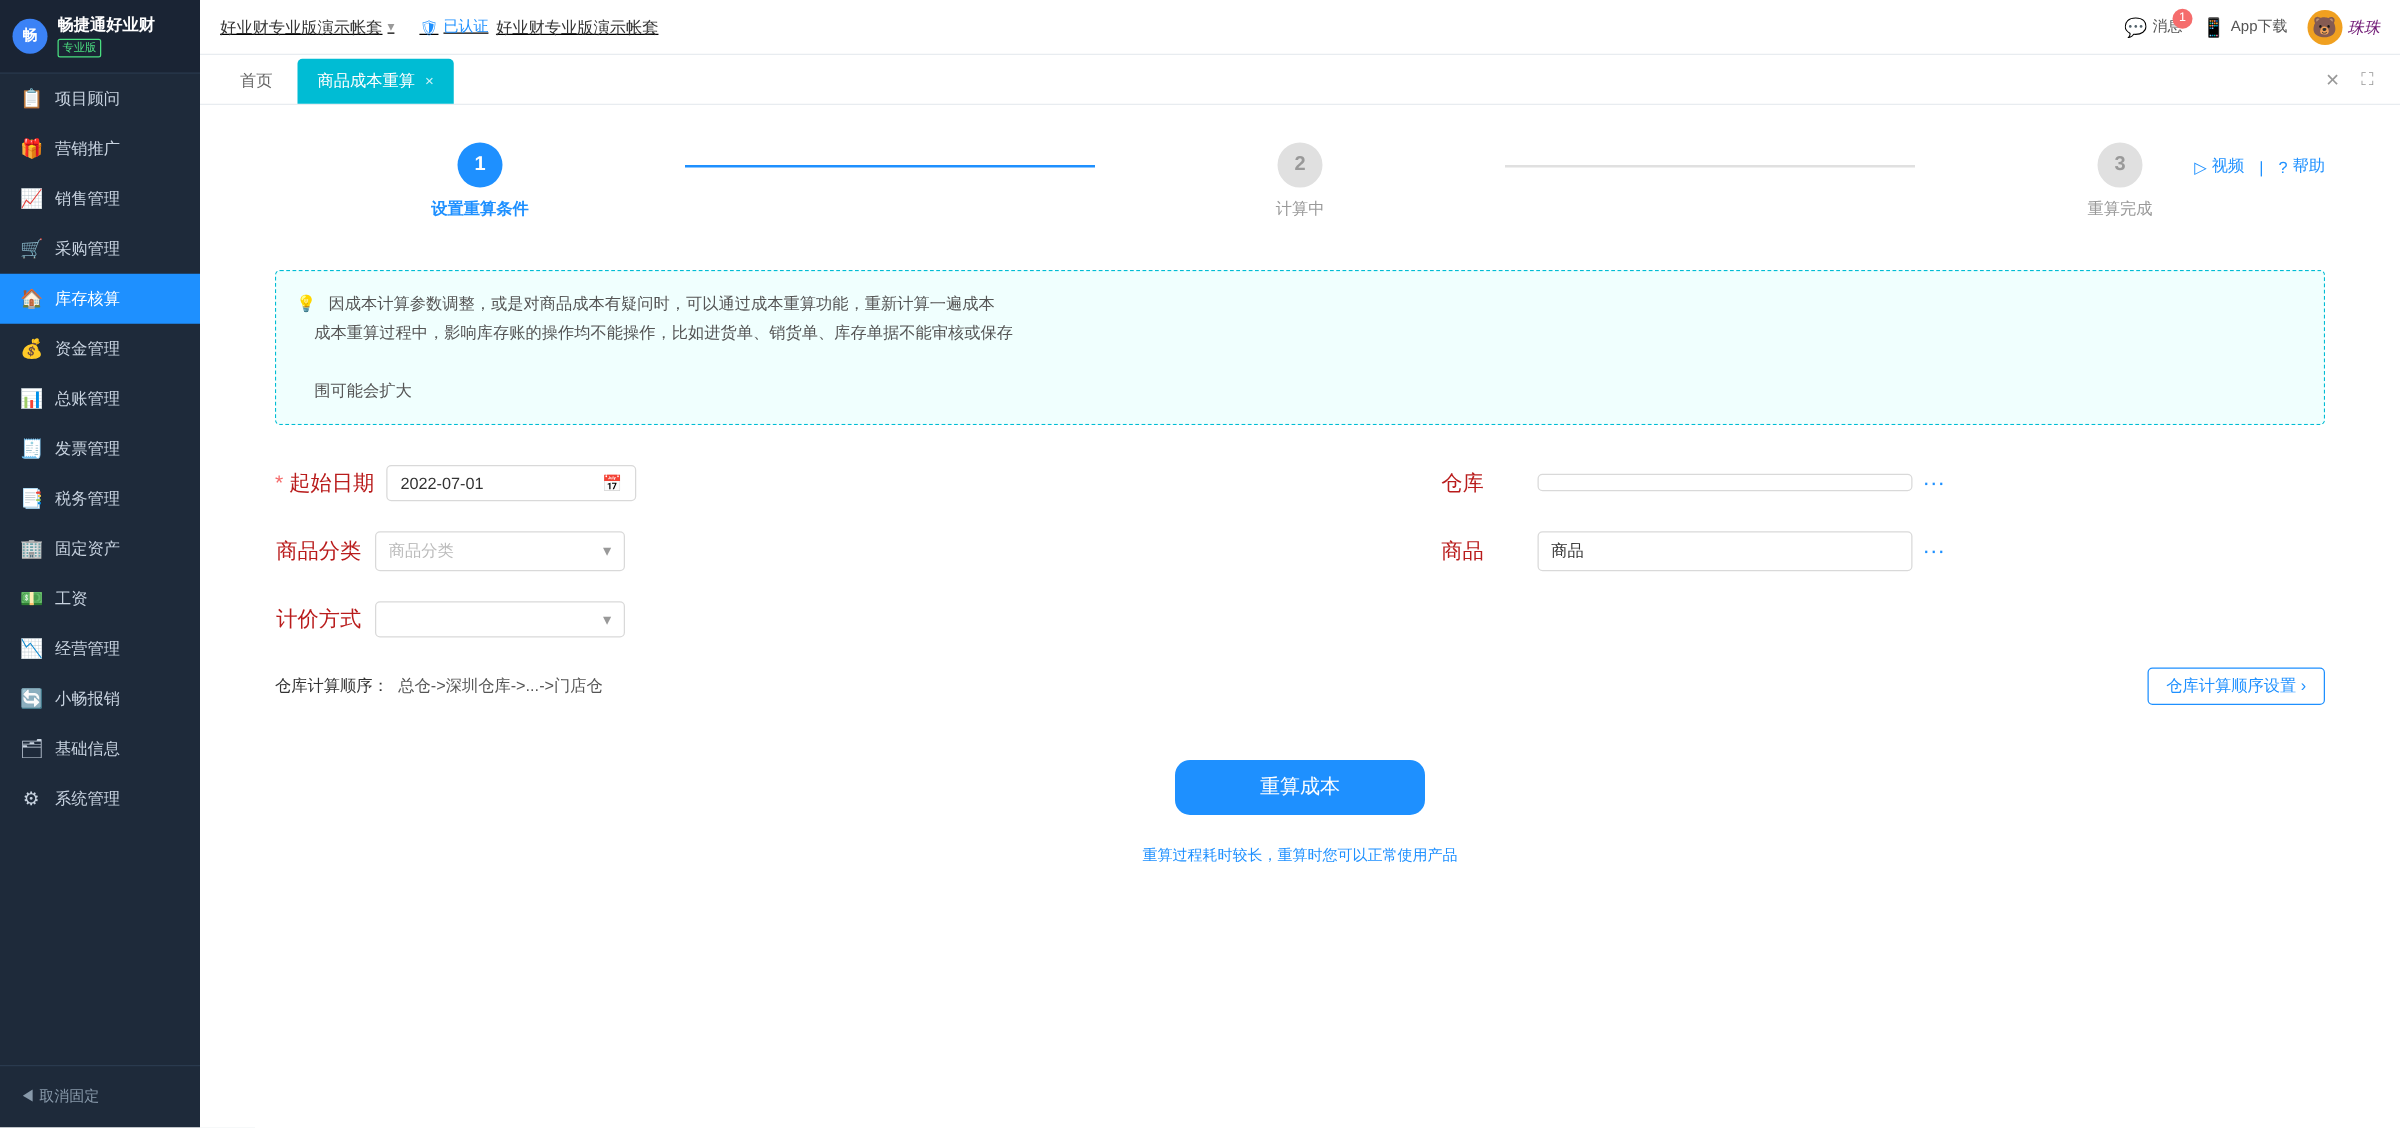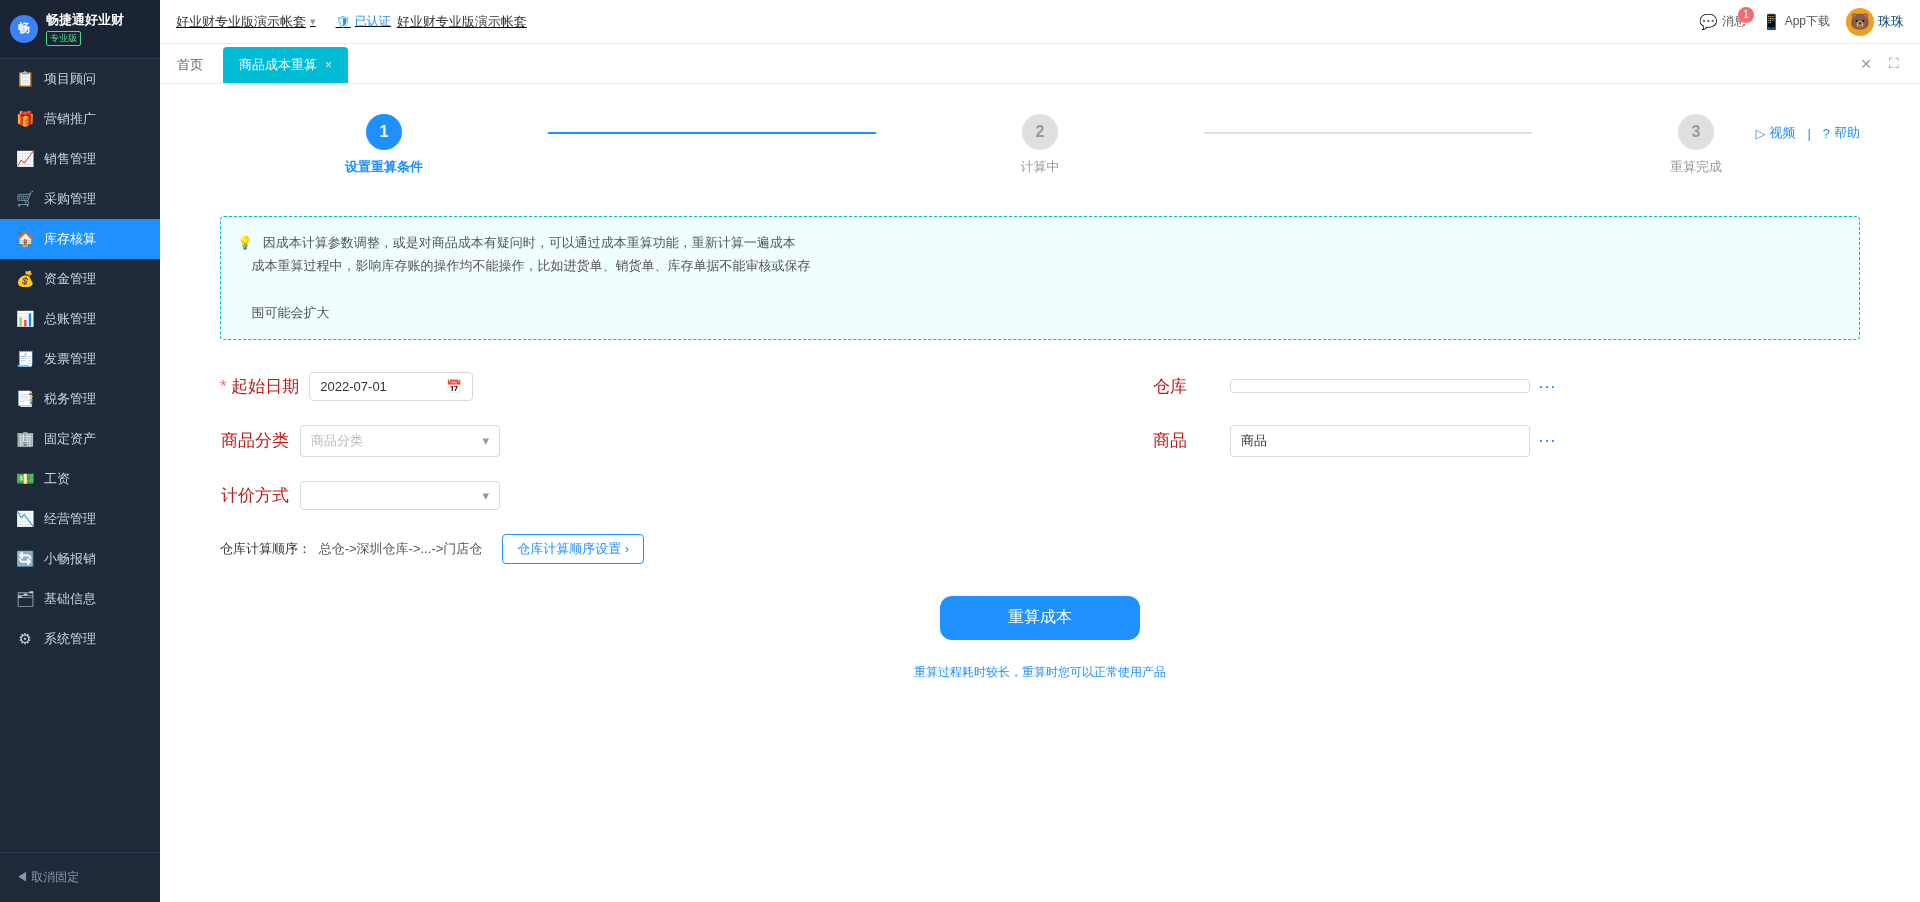--- a/index.html
+++ b/index.html
@@ -120,29 +120,29 @@
       font-size: 10px; display: flex; align-items: center; justify-content: center;
     }
     .topbar-avatar {
       display: flex; align-items: center; cursor: pointer;
     }
     .avatar-img {
       width: 28px; height: 28px; border-radius: 50%;
       background: #f0a020; display: flex; align-items: center; justify-content: center;
       font-size: 16px; margin-right: 4px;
     }
-    .avatar-name { font-size: 13px; color: #0c4a6e; }
+    .avatar-name { font-size: 13px; color: #701a75; font-style: italic; }
 
     
     .tabs-bar {
       background: white;
       height: 40px;
       display: flex;
       align-items: flex-end;
-      padding: 0 1px;
+      padding: 0 16px;
       border-bottom: 1px solid #e8ecf0;
       flex-shrink: 0;
       position: relative;
     }
     .tab {
       height: 36px;
       display: flex; align-items: center;
       padding: 0 16px;
       cursor: pointer;
       font-size: 13px;
@@ -271,21 +271,21 @@
     .form-label.required::before {
       content: '* ';
       color: #f56c6c;
     }
     .form-input {
       border: 1px solid #d9d9d9;
       border-radius: 4px;
       padding: 6px 10px;
       font-size: 13px;
       color: #333;
-      width: 164px;
+      width: 200px;
       display: flex; align-items: center;
       background: white;
       cursor: pointer;
     }
     .form-input-text { flex: 1; }
     .form-input-icon { color: #1e90ff; margin-left: 8px; }
 
     .form-select {
       border: 1px solid #d9d9d9;
       border-radius: 4px;
@@ -304,23 +304,24 @@
       color: #1e90ff;
       font-size: 18px;
       cursor: pointer;
       padding: 0 8px;
     }
 
     
     .calc-order-row {
       display: flex;
       align-items: center;
-      margin-bottom: 32px;
+      margin-bottom: 44px;
       font-size: 13px;
       color: #555;
+      justify-content: space-between;
     }
     .calc-order-btn {
       border: 1px solid #1e90ff;
       border-radius: 4px;
       padding: 5px 14px;
       color: #1e90ff;
       cursor: pointer;
       background: white;
       font-size: 13px;
       display: flex; align-items: center; gap: 4px;

